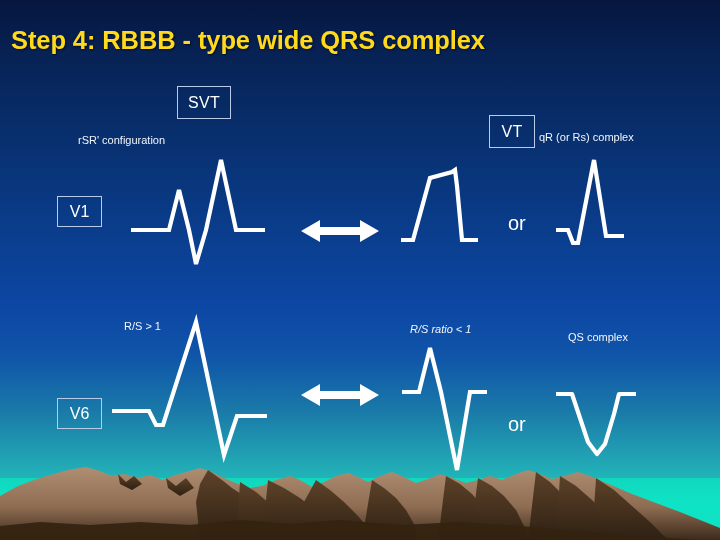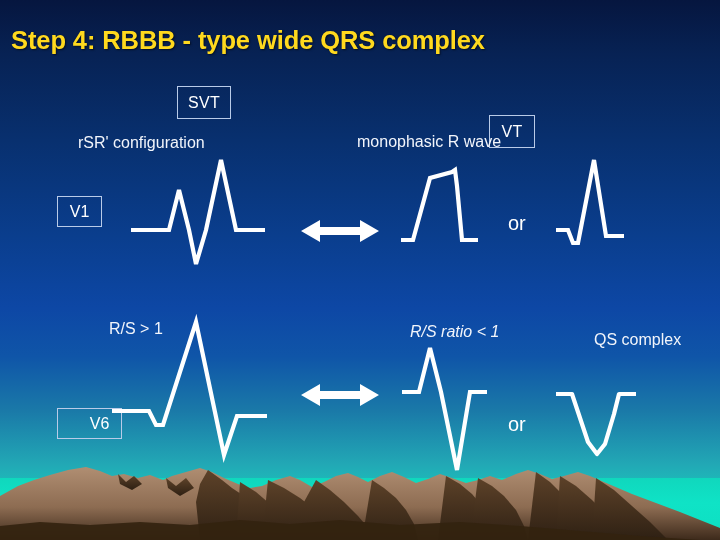--- a/index.html
+++ b/index.html
@@ -78,35 +78,35 @@
   .leadbox {
     position: absolute;
     border: 1.4px solid #b9cbe8;
     color: #ffffff;
     font-size: 16px;
     display: flex;
     align-items: center;
     justify-content: center;
   }
   #v1-box { left: 57px; top: 196px; width: 43px; height: 29px; }
-  #v6-box { left: 57px; top: 408px; width: 43px; height: 29px; padding-left: 20px; }
+  #v6-box { left: 57px; top: 398px; width: 43px; height: 29px; }
 
   
   .caption {
     position: absolute;
     color: #f2f5fb;
-    font-size: 16px;
+    font-size: 11px;
     white-space: nowrap;
   }
   #cap-rsr      { left: 78px;  top: 134px; }
   #cap-mono     { left: 357px; top: 133px; }
   #cap-qr       { left: 539px; top: 131px; }
-  #cap-rs-gt1   { left: 109px; top: 320px; }
+  #cap-rs-gt1   { left: 124px; top: 320px; }
   #cap-rs-lt1   { left: 410px; top: 323px; font-style: italic; }
-  #cap-qs       { left: 568px; top: 331px; margin-left: 26px; }
+  #cap-qs       { left: 568px; top: 331px; }
 
   
   .orword {
     position: absolute;
     color: #ffffff;
     font-size: 20px;
   }
   #or-top    { left: 508px; top: 212px; }
   #or-bottom { left: 508px; top: 413px; }
 
@@ -191,21 +191,21 @@
   </div>
 
   <div class="leadbox" id="v1-box">
     <span>V1</span>
   </div>
   <div class="leadbox" id="v6-box">
     <span>V6</span>
   </div>
 
   <div class="caption" id="cap-rsr">rSR' configuration</div>
-  <div class="caption" id="cap-mono">monophasic R wave</div>
+  <div class="caption" id="cap-qr">qR (or Rs) complex</div>
   <div class="caption" id="cap-rs-gt1">R/S &gt; 1</div>
   <div class="caption" id="cap-rs-lt1">R/S ratio &lt; 1</div>
   <div class="caption" id="cap-qs">QS complex</div>
 
   <div class="orword" id="or-top">or</div>
   <div class="orword" id="or-bottom">or</div>
 
   <svg class="ecg-layer" viewBox="0 0 720 540">
 
     <path class="trace" d="M131,230 L169,230 L179,190 L189,230 L196,264 L206,230 L221,160

